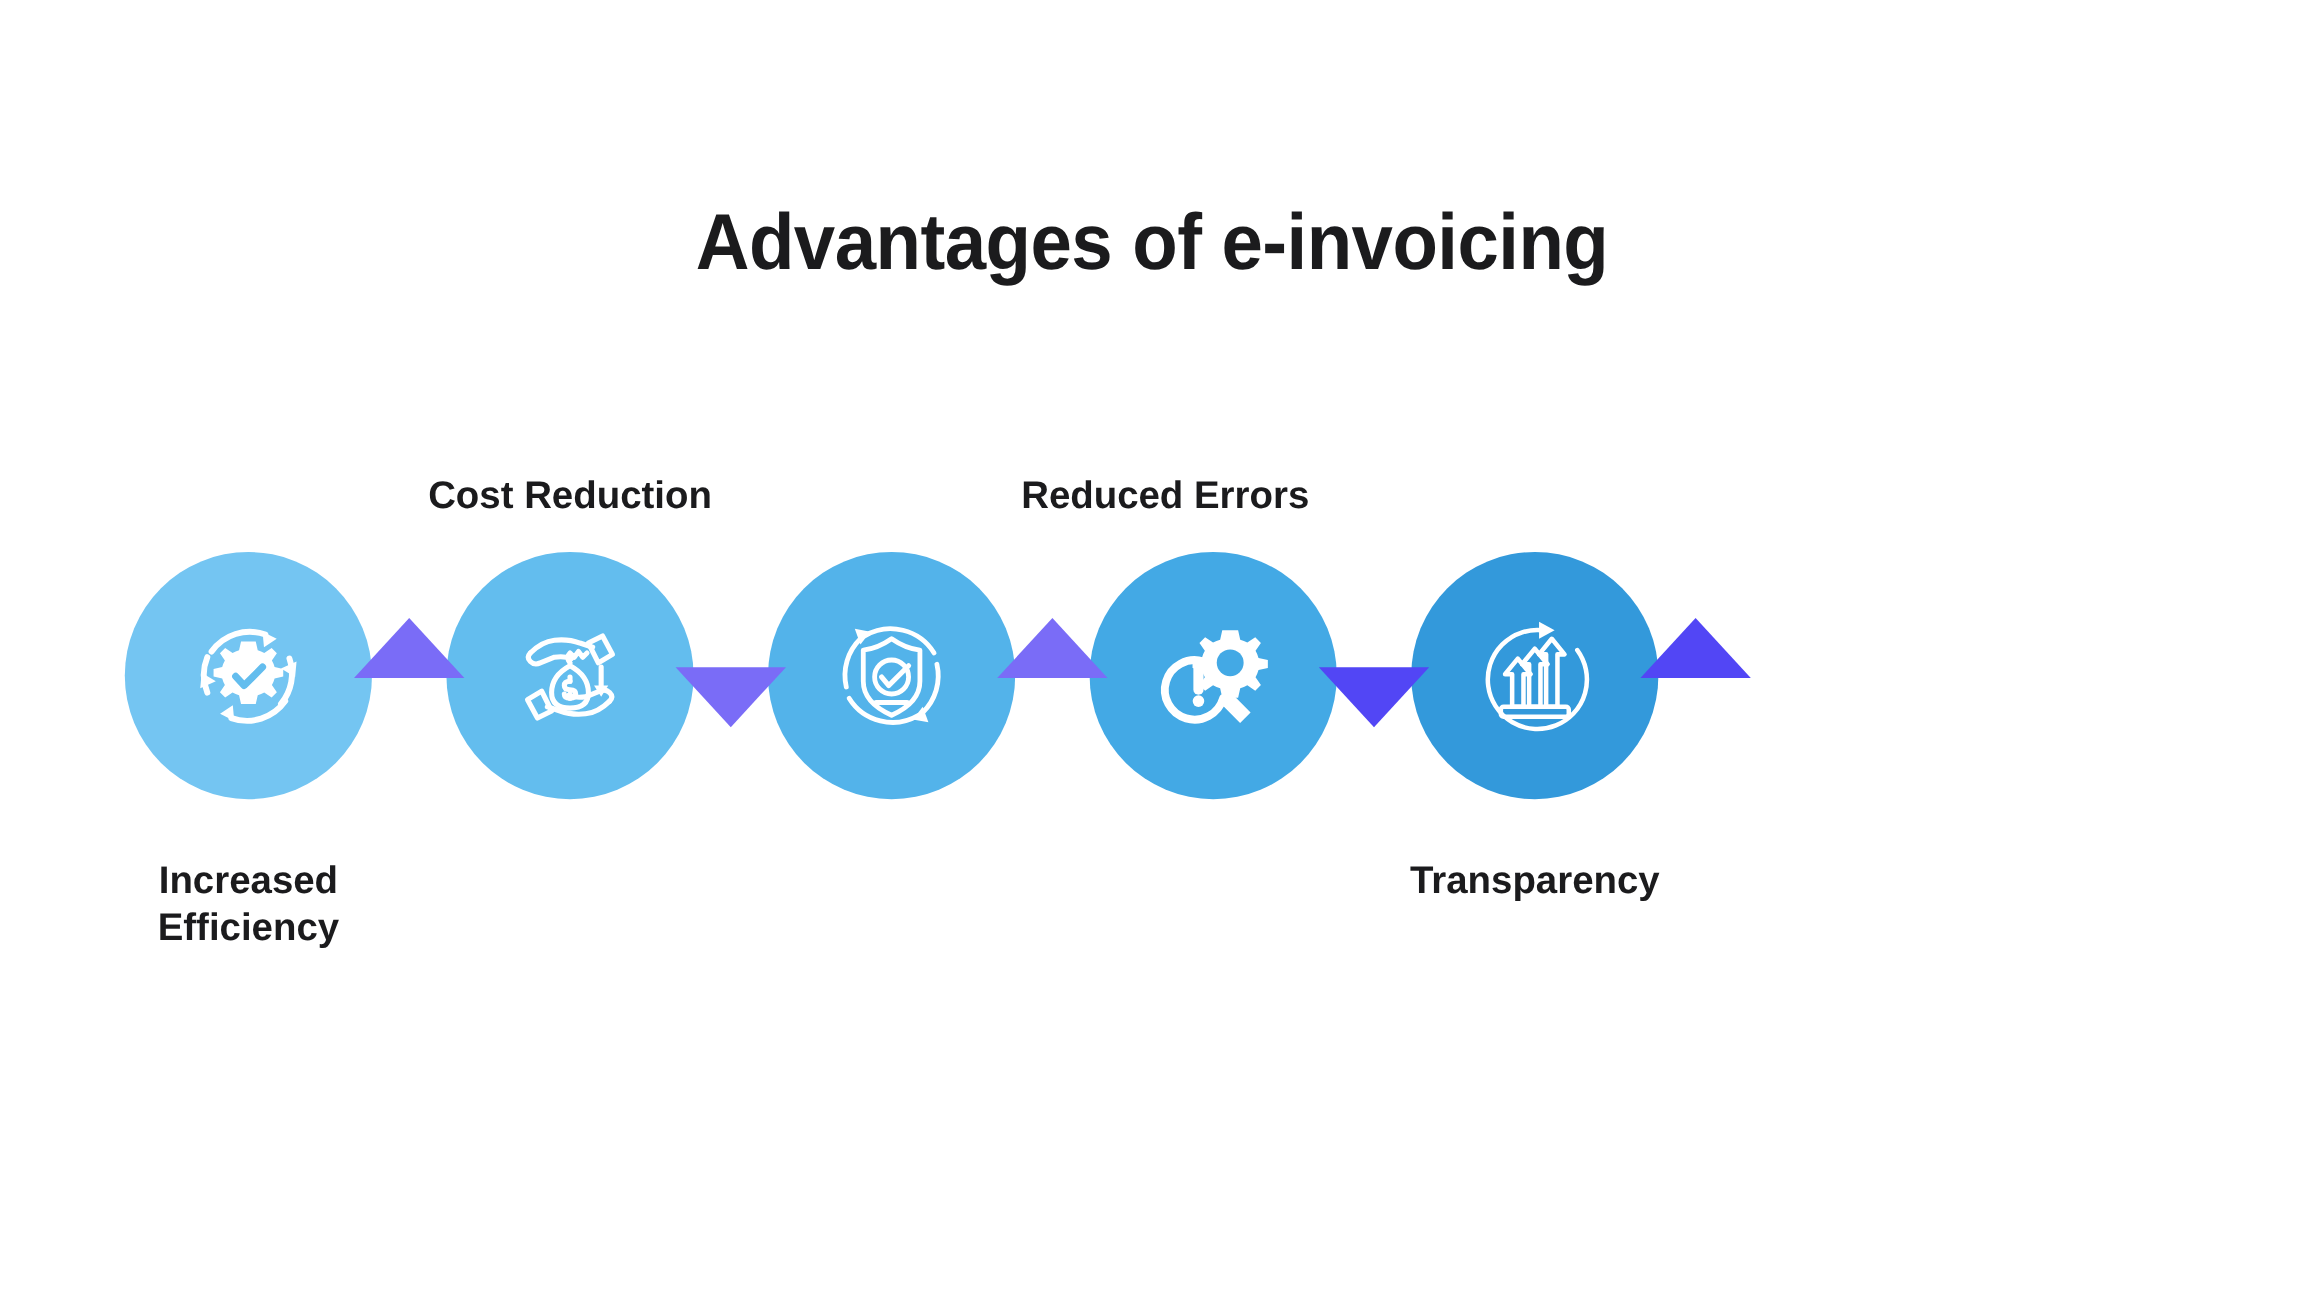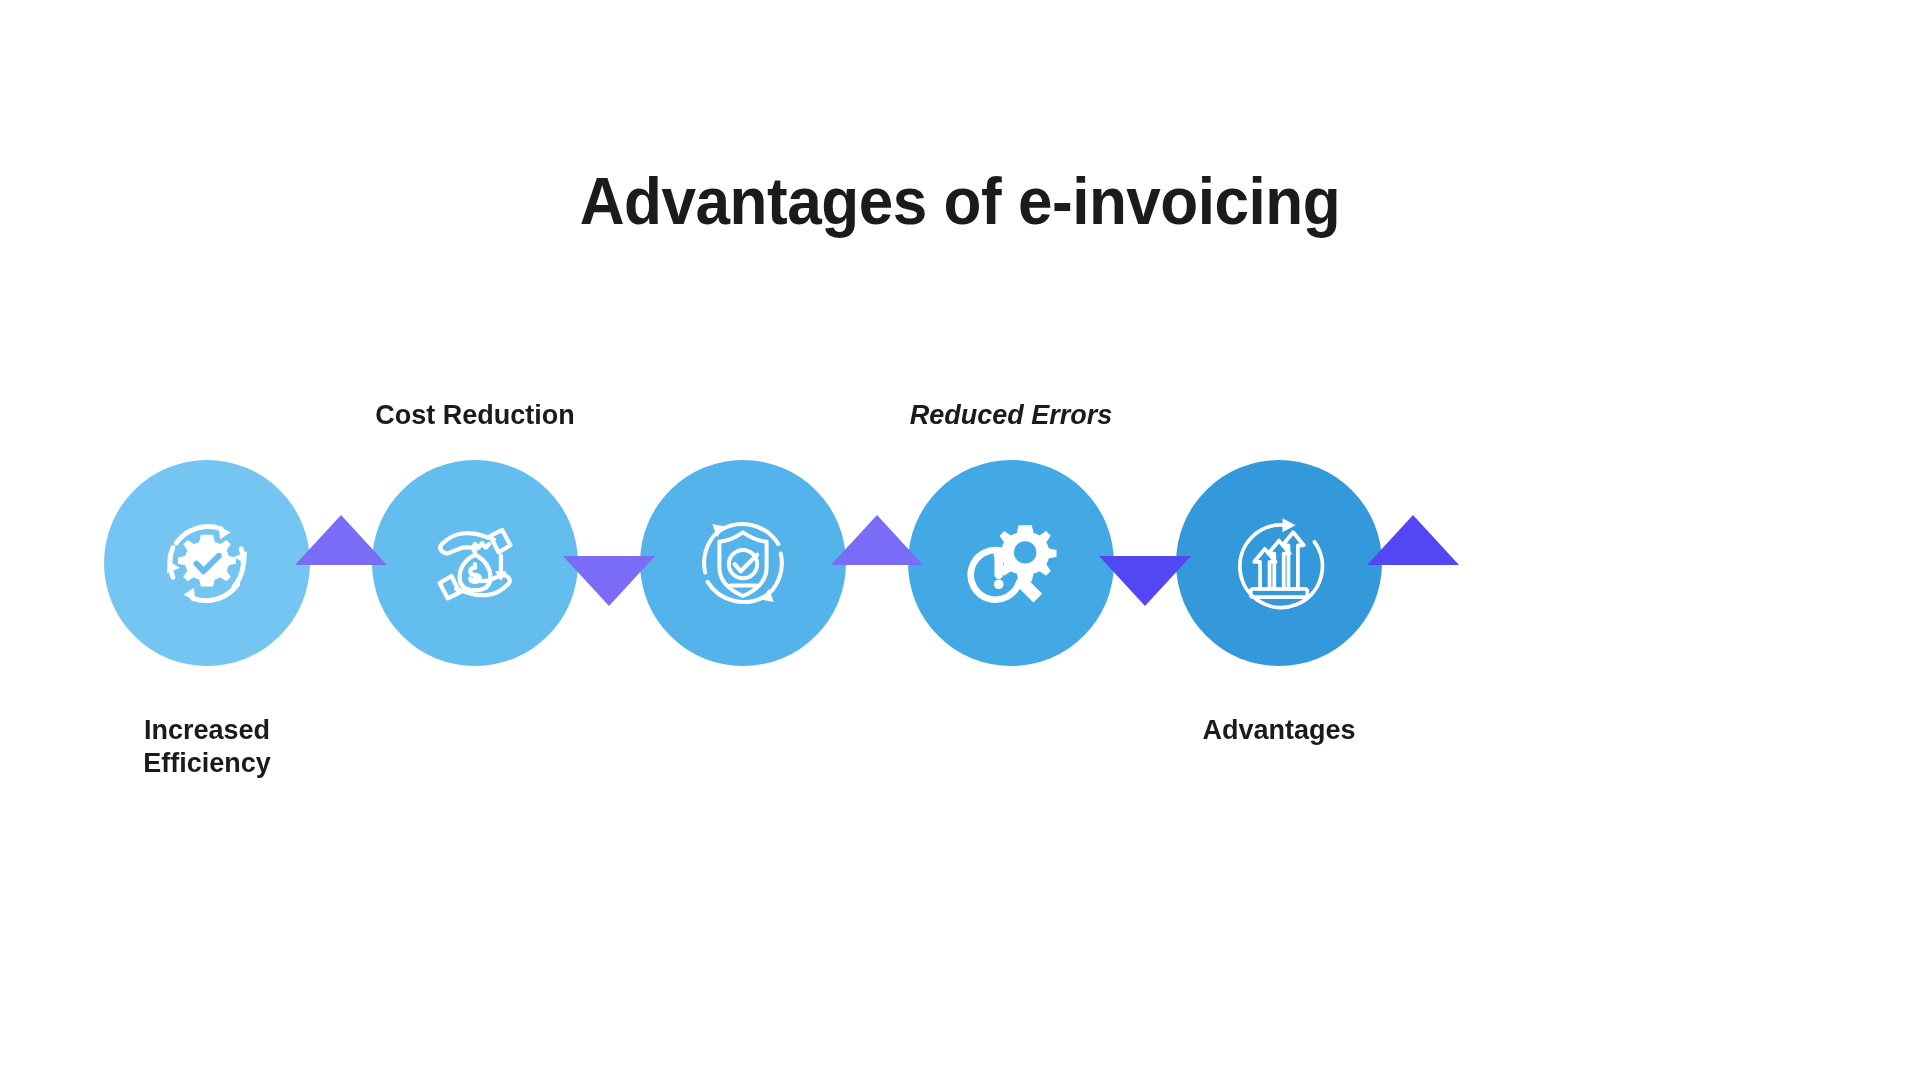--- a/index.html
+++ b/index.html
@@ -67,21 +67,21 @@
     display: block;
   }
 
   
   .label {
     position: absolute;
     width: 460px;
     text-align: center;
     font-family: "Liberation Sans", sans-serif;
     font-weight: bold;
-    font-size: 27px;
+    font-size: 32px;
     line-height: 1.22;
     color: #1b1b1d;
     white-space: pre-line;
   }
   .label.above {
     bottom: 0;
   }
   .label.below {
     top: 0;
   }
@@ -234,25 +234,25 @@
 
   </div>
 
   <div class="label-slot below" id="labelslot-0" style="left: -23px;">
     <div class="label below">Increased
 Efficiency</div>
   </div>
   <div class="label-slot above" id="labelslot-1" style="left: 245px;">
     <div class="label above">Cost Reduction</div>
   </div>
-  <div class="label-slot above" id="labelslot-3" style="left: 781px; font-style: italic;">
+  <div class="label-slot above" id="labelslot-3" style="left: 741px;">
     <div class="label above">Reduced Errors</div>
   </div>
   <div class="label-slot below" id="labelslot-4" style="left: 1049px;">
-    <div class="label below">Advantages</div>
+    <div class="label below">Transparency</div>
   </div>
 
   <div class="tri up" id="tri-0" style="left: 295px; border-bottom: 50px solid rgb(122, 108, 247); top: 515px;"></div>
   <div class="tri down" id="tri-1" style="left: 563px; border-top: 50px solid rgb(122, 108, 247); top: 556px;"></div>
   <div class="tri up" id="tri-2" style="left: 831px; border-bottom: 50px solid rgb(122, 108, 247); top: 515px;"></div>
   <div class="tri down" id="tri-3" style="left: 1099px; border-top: 50px solid rgb(82, 70, 245); top: 556px;"></div>
   <div class="tri up" id="tri-4" style="left: 1367px; border-bottom: 50px solid rgb(82, 70, 245); top: 515px;"></div>
 
 </div>
 

